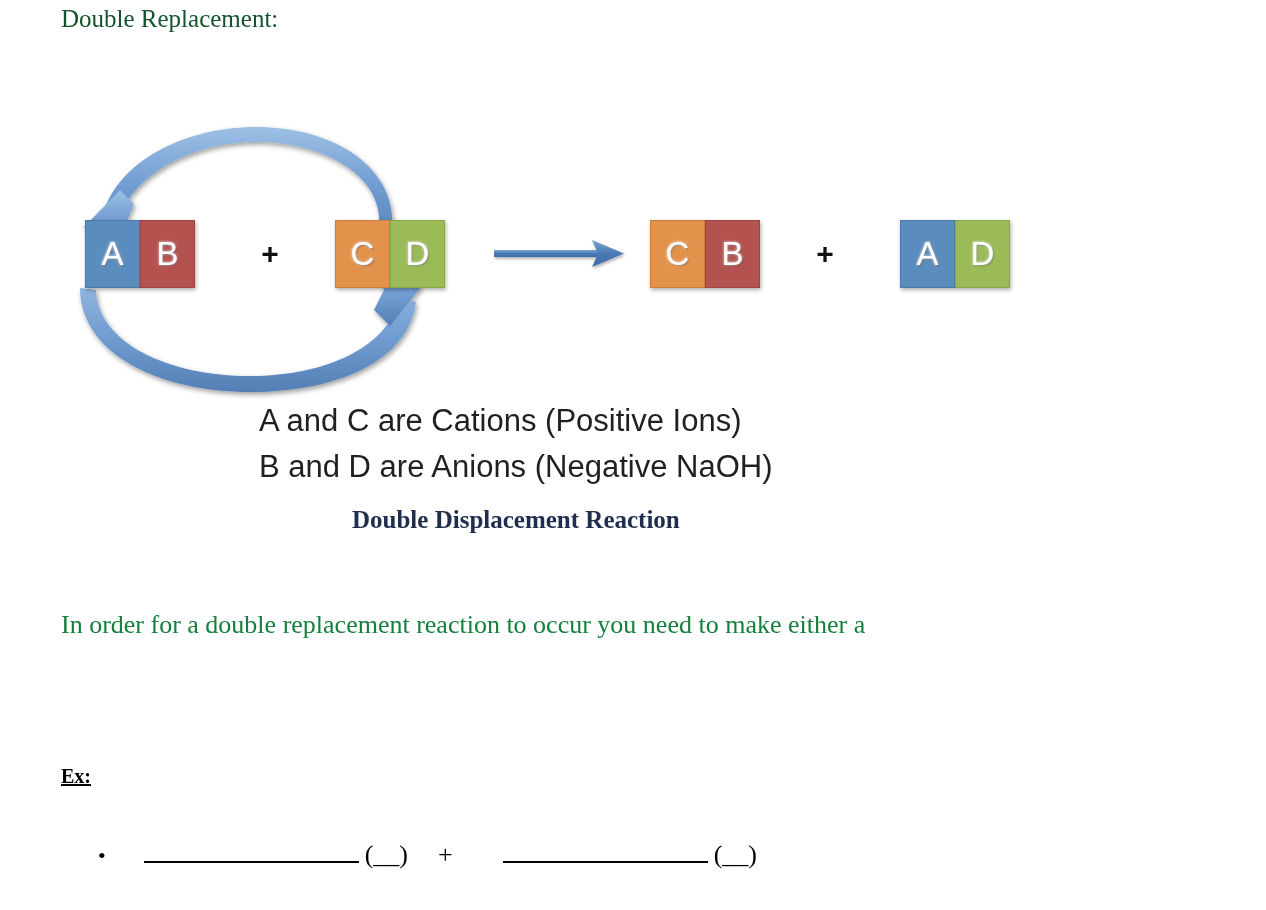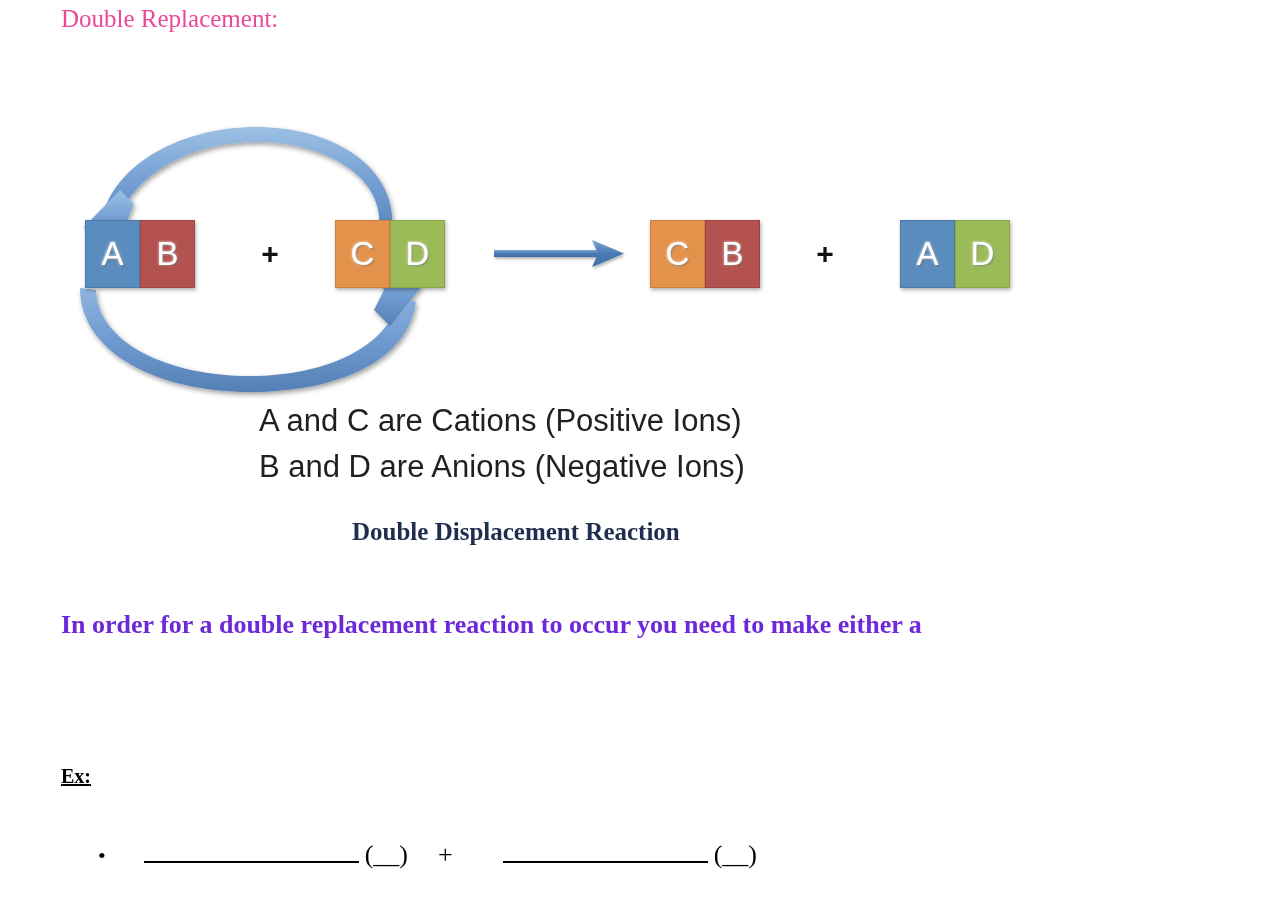--- a/index.html
+++ b/index.html
@@ -17,21 +17,21 @@
   }
 
   
   .doc-title {
     position: absolute;
     left: 61px;
     top: 4px;
     font-family: "Liberation Serif", serif;
     font-size: 25px;
     line-height: 30px;
-    color: #ec4899;
+    color: #14532d;
     white-space: nowrap;
   }
 
   
   .diagram {
     position: absolute;
     left: 60px;
     top: 130px;
     width: 1040px;
     height: 250px;
@@ -111,34 +111,33 @@
   }
   .subtitle {
     position: absolute;
     left: 352px;
     top: 506px;
     font-family: "Liberation Serif", serif;
     font-weight: 700;
     font-size: 25px;
     color: #1f2d4e;
     white-space: nowrap;
-    margin-top: 12px;
   }
 
   
   .prose {
     position: absolute;
     left: 61px;
     top: 588px;
     width: 1150px;
     font-family: "Liberation Serif", serif;
-    font-weight: 700;
+    font-weight: 400;
     font-size: 26px;
     line-height: 74px;
-    color: #6d28d9;
+    color: #15803d;
     white-space: nowrap;
   }
   .prose .l2 { display: block; }
 
   .blank {
     display: inline-block;
     border-bottom: 2.5px solid #000;
     vertical-align: baseline;
   }
   .bl-1 { width: 265px; }
@@ -266,21 +265,21 @@
   <div class="plus plus-2">+</div>
 
   <div class="pair pair-ad">
     <div class="cell c-blue">A</div>
     <div class="cell c-green">D</div>
   </div>
 </div>
 
 <div class="caption-block">
   <div>A and C are Cations (Positive Ions)</div>
-  <div>B and D are Anions (Negative Ions)</div>
+  <div>B and D are Anions (Negative NaOH)</div>
 </div>
 
 <div class="subtitle">Double Displacement Reaction</div>
 
 <div class="prose">
   <span>In order for a double replacement reaction to occur you need to make either a</span>
 </div>
 
 <div class="ex-label">Ex:</div>
 

